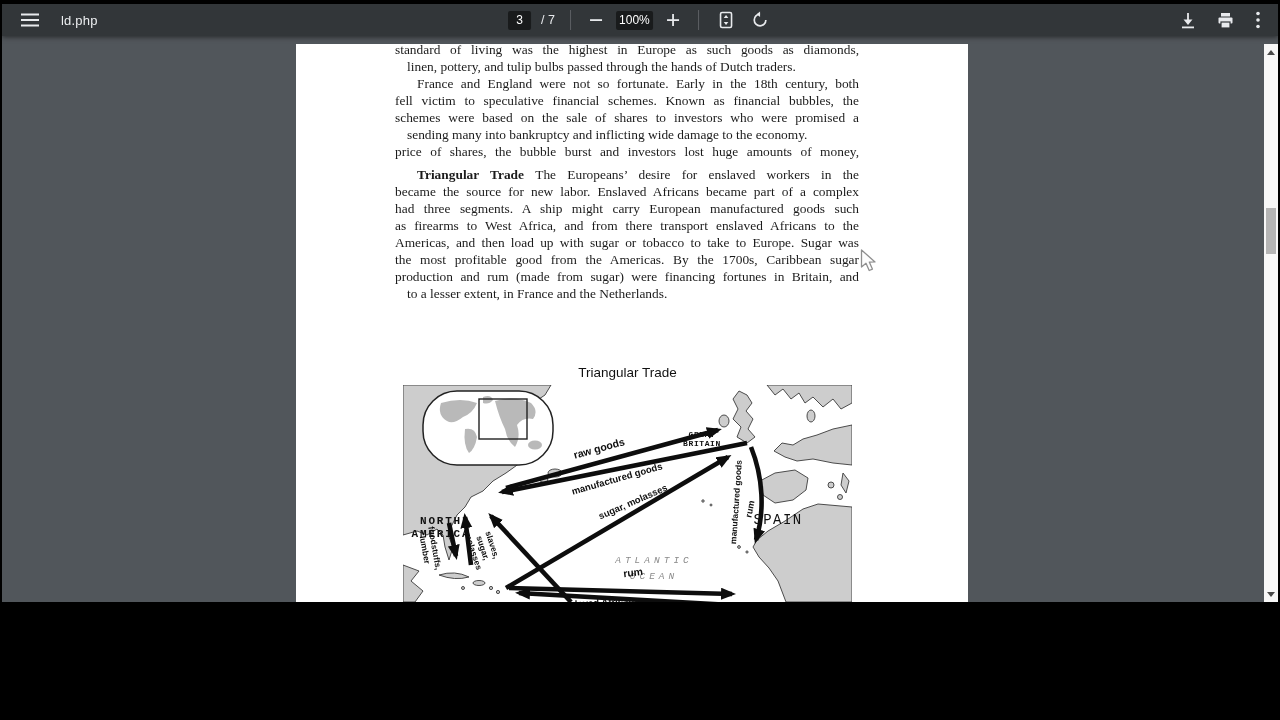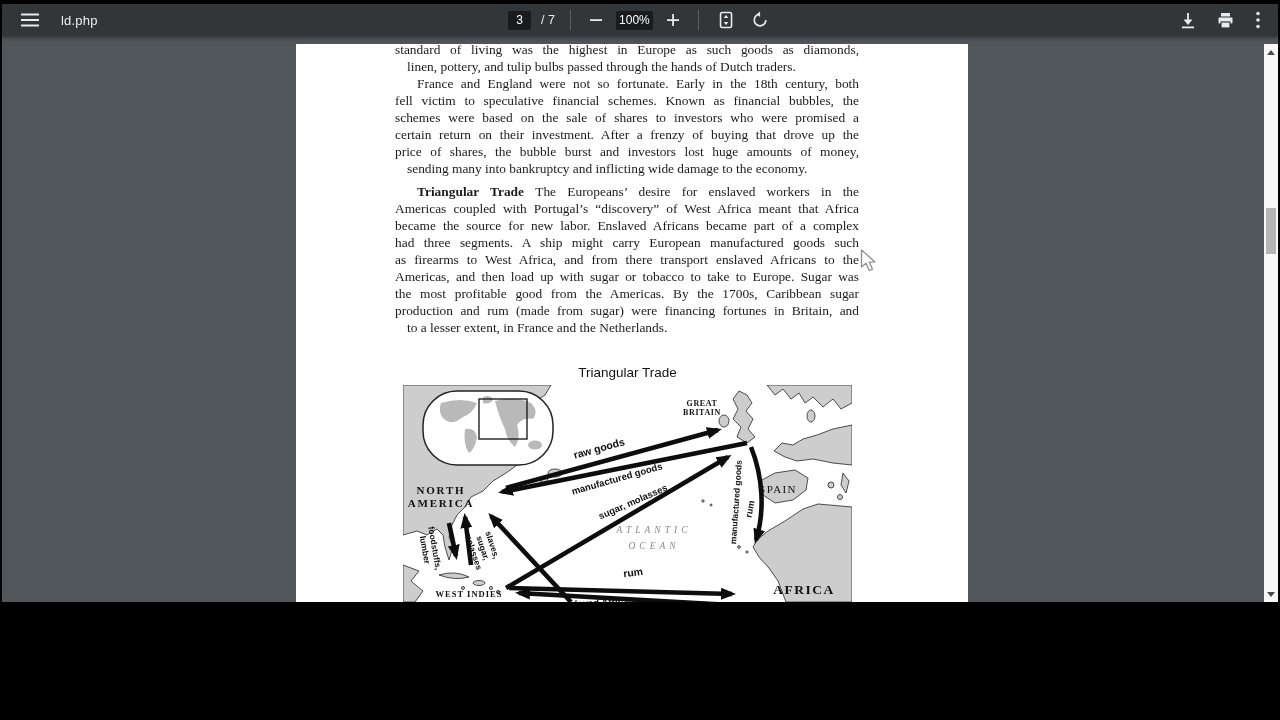--- a/index.html
+++ b/index.html
@@ -44,21 +44,21 @@
 
   .figtitle { position:absolute; top:321px; left:107px; width:449px;
               text-align:center; font-size:13.5px; font-weight:500; color:#111; }
 
   
   .map { position:absolute; top:341px; left:107px; width:449px; height:217px;
          overflow:hidden; background:#fff; }
   .map svg { position:absolute; left:0; top:0; }
   .ml { position:absolute; font-weight:bold; color:#101010; white-space:pre-line;
         text-align:center; transform:translate(-50%,-50%); line-height:10px; }
-  .ml-place { font-family:Liberation Serif, serif; }
+  .ml-place { font-family:Liberation Mono, monospace;margin-top:31px; }
   .ml-route { font-family:"Liberation Sans", sans-serif; }
 
   
   .sbar { position:absolute; right:0; top:0; width:14px; height:558px; background:#f8f8f8; }
   .sb-up, .sb-down { position:absolute; left:0; width:14px; height:14px;
                      display:flex; align-items:center; justify-content:center; cursor:pointer; }
   .sb-up { top:1px; } .sb-down { bottom:1px; }
   .tri-up { width:0; height:0; border-left:4px solid transparent;
             border-right:4px solid transparent; border-bottom:5px solid #4a4a4a; }
   .tri-down { width:0; height:0; border-left:4px solid transparent;
@@ -148,27 +148,25 @@
 
       <div class="doc-text" id="doc-text">
           <div class="para">
             <div class="tline"><span>standard of living was the highest in Europe as such goods as diamonds,</span></div>
             <div class="tline last"><span>linen, pottery, and tulip bulbs passed through the hands of Dutch traders.</span></div>
           </div>
           <div class="para indent">
             <div class="tline"><span>France and England were not so fortunate. Early in the 18th century, both</span></div>
             <div class="tline"><span>fell victim to speculative financial schemes. Known as financial bubbles, the</span></div>
             <div class="tline"><span>schemes were based on the sale of shares to investors who were promised a</span></div>
-            <div class="tline"><span>certain return on their investment. After a frenzy of buying that drove up the</span></div>
+            <div class="tline last"><span>sending many into bankruptcy and inflicting wide damage to the economy.</span></div>
             <div class="tline"><span>price of shares, the bubble burst and investors lost huge amounts of money,</span></div>
-            <div class="tline last"><span>sending many into bankruptcy and inflicting wide damage to the economy.</span></div>
           </div>
           <div class="para indent gap">
             <div class="tline"><span class="b">Triangular Trade </span><span>The Europeans’ desire for enslaved workers in the</span></div>
-            <div class="tline"><span>Americas coupled with Portugal’s “discovery” of West Africa meant that Africa</span></div>
             <div class="tline"><span>became the source for new labor. Enslaved Africans became part of a complex</span></div>
             <div class="tline"><span>had three segments. A ship might carry European manufactured goods such</span></div>
             <div class="tline"><span>as firearms to West Africa, and from there transport enslaved Africans to the</span></div>
             <div class="tline"><span>Americas, and then load up with sugar or tobacco to take to Europe. Sugar was</span></div>
             <div class="tline"><span>the most profitable good from the Americas. By the 1700s, Caribbean sugar</span></div>
             <div class="tline"><span>production and rum (made from sugar) were financing fortunes in Britain, and</span></div>
             <div class="tline last"><span>to a lesser extent, in France and the Netherlands.</span></div>
           </div>
         </div>
 
@@ -243,21 +241,21 @@
             <path d="M168,217 L88,131" marker-end="url(#ah)"></path>
             <path d="M46,138 L53,171" marker-end="url(#ah)"></path>
             <path d="M68,180 L62,132" marker-end="url(#ah)"></path>
           </g>
         </svg>
 
         <span class="ml ml-place" style="left:299px; top:23px; font-size:8px; letter-spacing:.6px; line-height:9px;">GREAT
 BRITAIN</span>
         <span class="ml ml-place" style="left:38px; top:112px; font-size:11px; letter-spacing:1.8px; line-height:13px;">NORTH
 AMERICA</span>
-        <span class="ml ml-place" style="left:375px; top:104px; font-size:11px; letter-spacing:1.4px; font-weight:normal;">SPAIN</span>
+        <span class="ml ml-place" style="left:375px; top:104px; font-size:14px; letter-spacing:1.4px; font-weight:normal;">SPAIN</span>
         <span class="ml ml-place" style="left:401px; top:205px; font-size:13.5px; letter-spacing:1.5px;">AFRICA</span>
         <span class="ml ml-place" style="left:66px; top:209px; font-size:8.5px; letter-spacing:1px;">WEST INDIES</span>
         <span class="ml ml-place" style="left:251px; top:153px; font-size:9.5px; letter-spacing:4px; font-style:italic; font-weight:normal; color:#8a8a8a; line-height:16px;">ATLANTIC
 OCEAN</span>
 
         <span class="ml ml-route" style="left:196px; top:63px; font-size:10.5px; transform:translate(-50%,-50%) rotate(-15.5deg);">raw goods</span>
         <span class="ml ml-route" style="left:214px; top:94px; font-size:9.5px; transform:translate(-50%,-50%) rotate(-16deg); white-space:nowrap;">manufactured goods</span>
         <span class="ml ml-route" style="left:230px; top:117px; font-size:9.5px; transform:translate(-50%,-50%) rotate(-23.5deg); white-space:nowrap;">sugar, molasses</span>
         <span class="ml ml-route" style="left:333px; top:117px; font-size:8.5px; transform:translate(-50%,-50%) rotate(-86deg); white-space:nowrap;">manufactured goods</span>
         <span class="ml ml-route" style="left:347px; top:124px; font-size:9px; transform:translate(-50%,-50%) rotate(-79deg);">rum</span>

